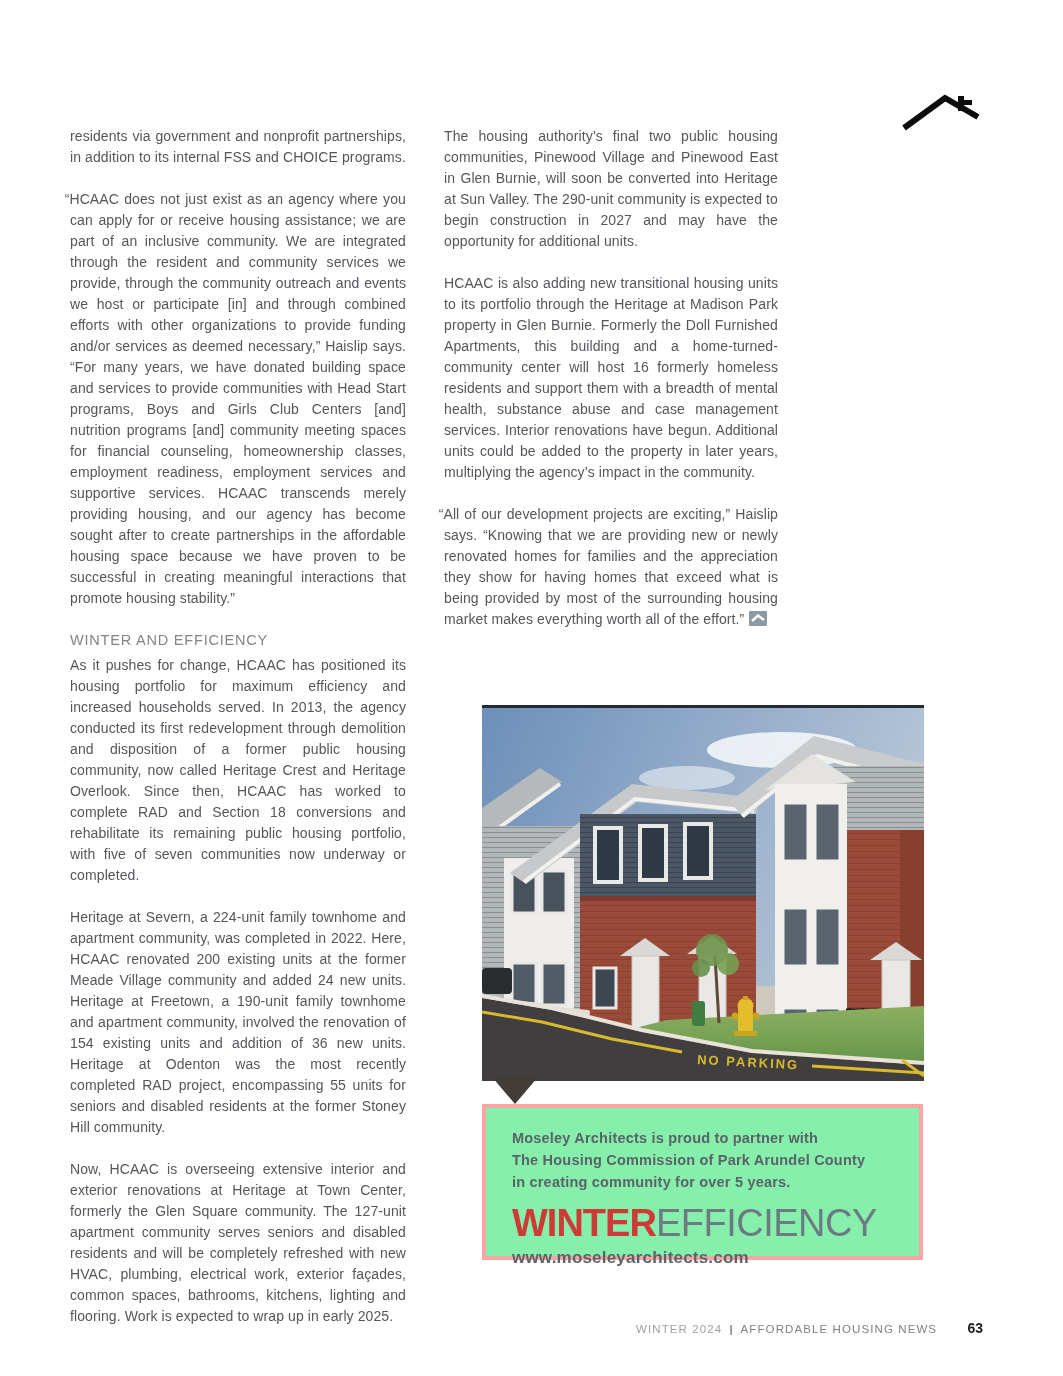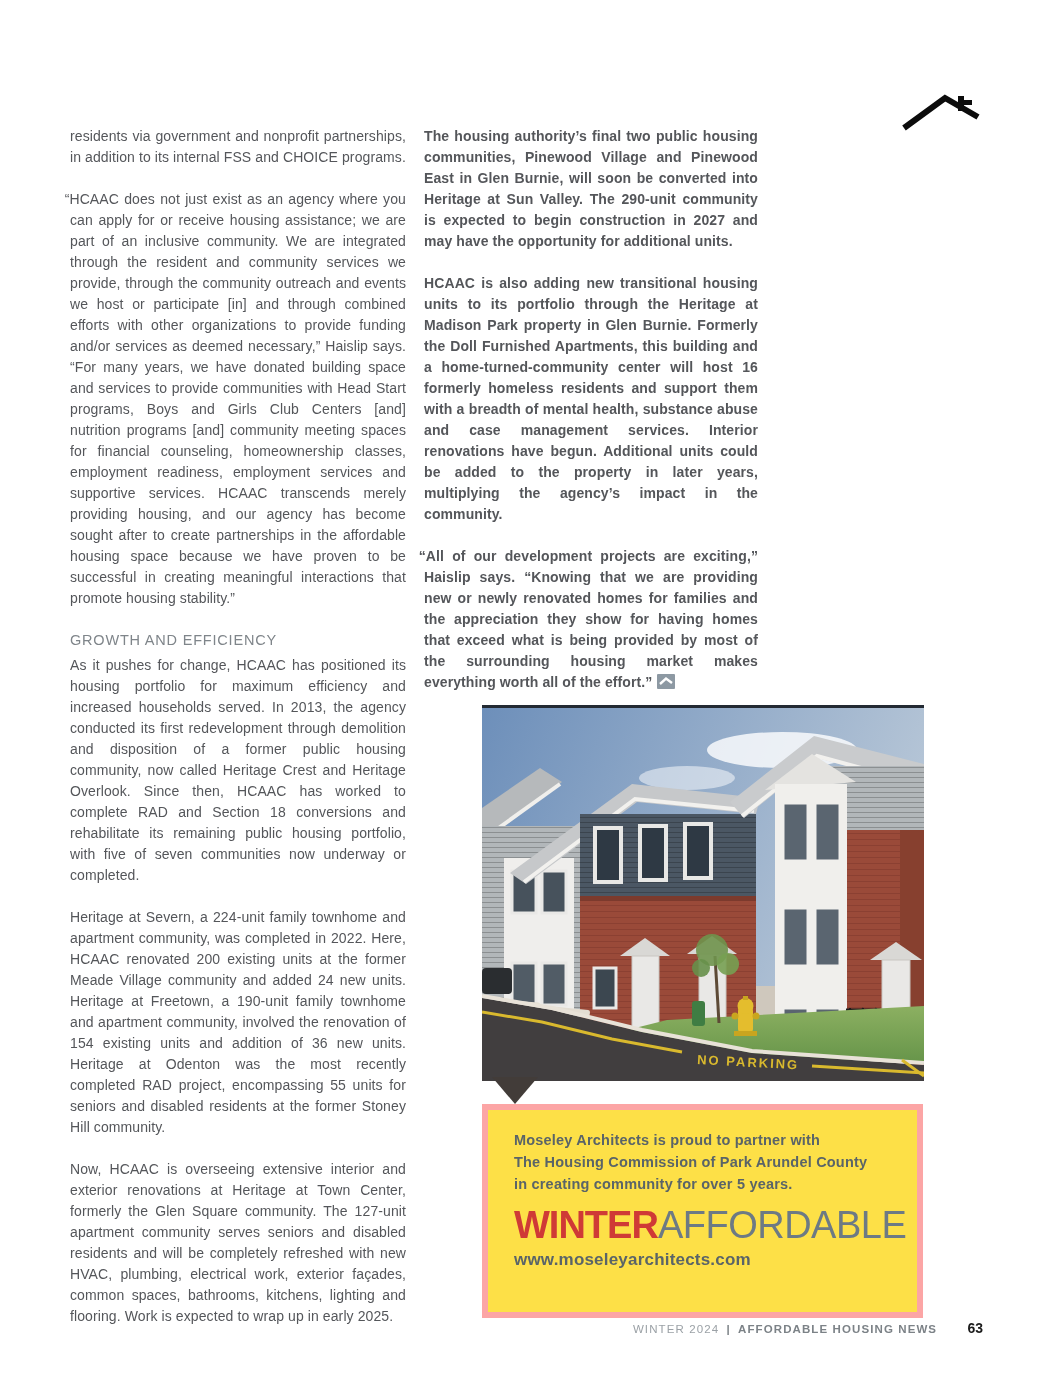--- a/index.html
+++ b/index.html
@@ -6,21 +6,21 @@
   body{
     width:1063px;height:1376px;position:relative;background:#ffffff;
     font-family:"Liberation Sans", sans-serif;overflow:hidden;
   }
   
   .col{
     position:absolute;top:126px;font-size:14px;line-height:21px;
     color:#54565a;text-align:justify;letter-spacing:.1px;
   }
   .col-left{left:70px;width:336px;}
-  .col-right{left:424px;width:334px;font-weight:bold;}
+  .col-right{left:444px;width:334px;}
   .col p{margin:0 0 21px;}
   .col p.hang{text-indent:-.38em;}
   .section-heading{
     color:#7f858a;font-size:14.5px;font-weight:400;letter-spacing:.8px;
     margin:0 0 4px;text-align:left;
   }
   .article-end-icon{
     display:inline-block;width:18px;height:15px;background:#8d99a3;
     border-radius:1px;vertical-align:-2px;margin-left:5px;
   }
@@ -31,55 +31,55 @@
   .ad-photo{
     position:absolute;left:482px;top:705px;width:442px;height:373px;
     border-top:3px solid #232a33;box-sizing:content-box;
   }
   .ad-photo svg{display:block;}
   .ad-pointer{
     position:absolute;left:492px;top:1077px;width:46px;height:27px;
     background:#423c39;clip-path:polygon(0 0,100% 0,50% 100%);
   }
   .ad-box{
-    position:absolute;left:482px;top:1104px;width:441px;height:214px;
-    background:#fde047;border:6px solid #fca5a5;box-sizing:border-box;
+    position:absolute;left:482px;top:1104px;width:441px;height:156px;
+    background:#86efac;border:4px solid #fca5a5;box-sizing:border-box;
     padding:19px 0 0 26px;
   }
   .ad-message{color:#5a6468;font-size:14.5px;font-weight:700;line-height:22px;letter-spacing:.2px;}
   .ad-message span{display:block;}
   .ad-logo{margin-top:9px;white-space:nowrap;}
   .ad-logo .logo-bold{font-size:38px;font-weight:700;letter-spacing:-1px;color:#cf3a36;}
   .ad-logo .logo-light{font-size:38px;font-weight:400;letter-spacing:-.5px;color:#6d7a84;}
   .ad-address{margin-top:5px;color:#5a6468;font-size:13px;letter-spacing:.2px;}
   .ad-website{margin-top:3px;color:#5a6468;font-size:17px;font-weight:700;letter-spacing:.2px;}
   
   .footer{
     position:absolute;top:1320px;right:80px;font-size:11.5px;letter-spacing:1.1px;
     color:#9ba1a6;white-space:nowrap;
   }
-  .footer .footer-pub{color:#7c8287;font-weight:700;}
+  .footer .footer-pub{color:#7c8287;font-weight:400;}
   .footer .footer-divider{color:#7c8287;font-weight:700;margin:0 3px;}
   .footer .footer-page{color:#1b1b1b;font-weight:700;font-size:14px;letter-spacing:0;margin-left:26px;}
 </style>
 </head>
 <body>
 
 <div class="masthead-logo">
   <svg width="84" height="44" viewBox="0 0 84 44">
     <polyline points="4,36 45,6 78,25" fill="none" stroke="#0c0c0c" stroke-width="6"></polyline>
     <polygon points="58,4 64,4 64,8 72,8 72,13 59,13" fill="#0c0c0c"></polygon>
     <rect x="58" y="4" width="6" height="15" fill="#0c0c0c"></rect>
   </svg>
 </div>
 
 <div class="col col-left">
   <p>residents via government and nonprofit partnerships, in addition to its internal FSS and CHOICE programs.</p>
   <p class="hang">“HCAAC does not just exist as an agency where you can apply for or receive housing assistance; we are part of an inclusive community. We are integrated through the resident and community services we provide, through the community outreach and events we host or participate [in] and through combined efforts with other organizations to provide funding and/or services as deemed necessary,” Haislip says. “For many years, we have donated building space and services to provide communities with Head Start programs, Boys and Girls Club Centers [and] nutrition programs [and] community meeting spaces for financial counseling, homeownership classes, employment readiness, employment services and supportive services. HCAAC transcends merely providing housing, and our agency has become sought after to create partnerships in the affordable housing space because we have proven to be successful in creating meaningful interactions that promote housing stability.”</p>
-  <h3 class="section-heading">GROWTH AND EFFICIENCY</h3>
+  <h3 class="section-heading">WINTER AND EFFICIENCY</h3>
   <p>As it pushes for change, HCAAC has positioned its housing portfolio for maximum efficiency and increased households served. In 2013, the agency conducted its first redevelopment through demolition and disposition of a former public housing community, now called Heritage Crest and Heritage Overlook. Since then, HCAAC has worked to complete RAD and Section 18 conversions and rehabilitate its remaining public housing portfolio, with five of seven communities now underway or completed.</p>
   <p>Heritage at Severn, a 224-unit family townhome and apartment community, was completed in 2022. Here, HCAAC renovated 200 existing units at the former Meade Village community and added 24 new units. Heritage at Freetown, a 190-unit family townhome and apartment community, involved the renovation of 154 existing units and addition of 36 new units. Heritage at Odenton was the most recently completed RAD project, encompassing 55 units for seniors and disabled residents at the former Stoney Hill community.</p>
   <p>Now, HCAAC is overseeing extensive interior and exterior renovations at Heritage at Town Center, formerly the Glen Square community. The 127-unit apartment community serves seniors and disabled residents and will be completely refreshed with new HVAC, plumbing, electrical work, exterior façades, common spaces, bathrooms, kitchens, lighting and flooring. Work is expected to wrap up in early 2025.</p>
 </div>
 
 <div class="col col-right">
   <p>The housing authority’s final two public housing communities, Pinewood Village and Pinewood East in Glen Burnie, will soon be converted into Heritage at Sun Valley. The 290-unit community is expected to begin construction in 2027 and may have the opportunity for additional units.</p>
   <p>HCAAC is also adding new transitional housing units to its portfolio through the Heritage at Madison Park property in Glen Burnie. Formerly the Doll Furnished Apartments, this building and a home-turned-community center will host 16 formerly homeless residents and support them with a breadth of mental health, substance abuse and case management services. Interior renovations have begun. Additional units could be added to the property in later years, multiplying the agency’s impact in the community.</p>
   <p class="hang"><span>“All of our development projects are exciting,” Haislip says. “Knowing that we are providing new or newly renovated homes for families and the appreciation they show for having homes that exceed what is being provided by most of the surrounding housing market makes everything worth all of the effort.”</span><span class="article-end-icon"><svg width="18" height="15" viewBox="0 0 18 15">
           <polyline points="3,10 9,4.5 15,9" fill="none" stroke="#ffffff" stroke-width="2.4"></polyline>
@@ -205,21 +205,21 @@
 
 <div class="ad-pointer"></div>
 
 <div class="ad-box">
   <div class="ad-message">
     <span>Moseley Architects is proud to partner with</span>
     <span>The Housing Commission of Park Arundel County</span>
     <span>in creating community for over 5 years.</span>
   </div>
   <div class="ad-logo">
-    <span class="logo-bold">WINTER</span><span class="logo-light">AFFORDABLE</span>
+    <span class="logo-bold">WINTER</span><span class="logo-light">EFFICIENCY</span>
   </div>
   <div class="ad-website">www.moseleyarchitects.com</div>
 </div>
 
 <div class="footer">
   <span class="footer-issue">WINTER 2024</span>
   <span class="footer-divider">|</span>
   <span class="footer-pub">AFFORDABLE HOUSING NEWS</span>
   <span class="footer-page">63</span>
 </div>

